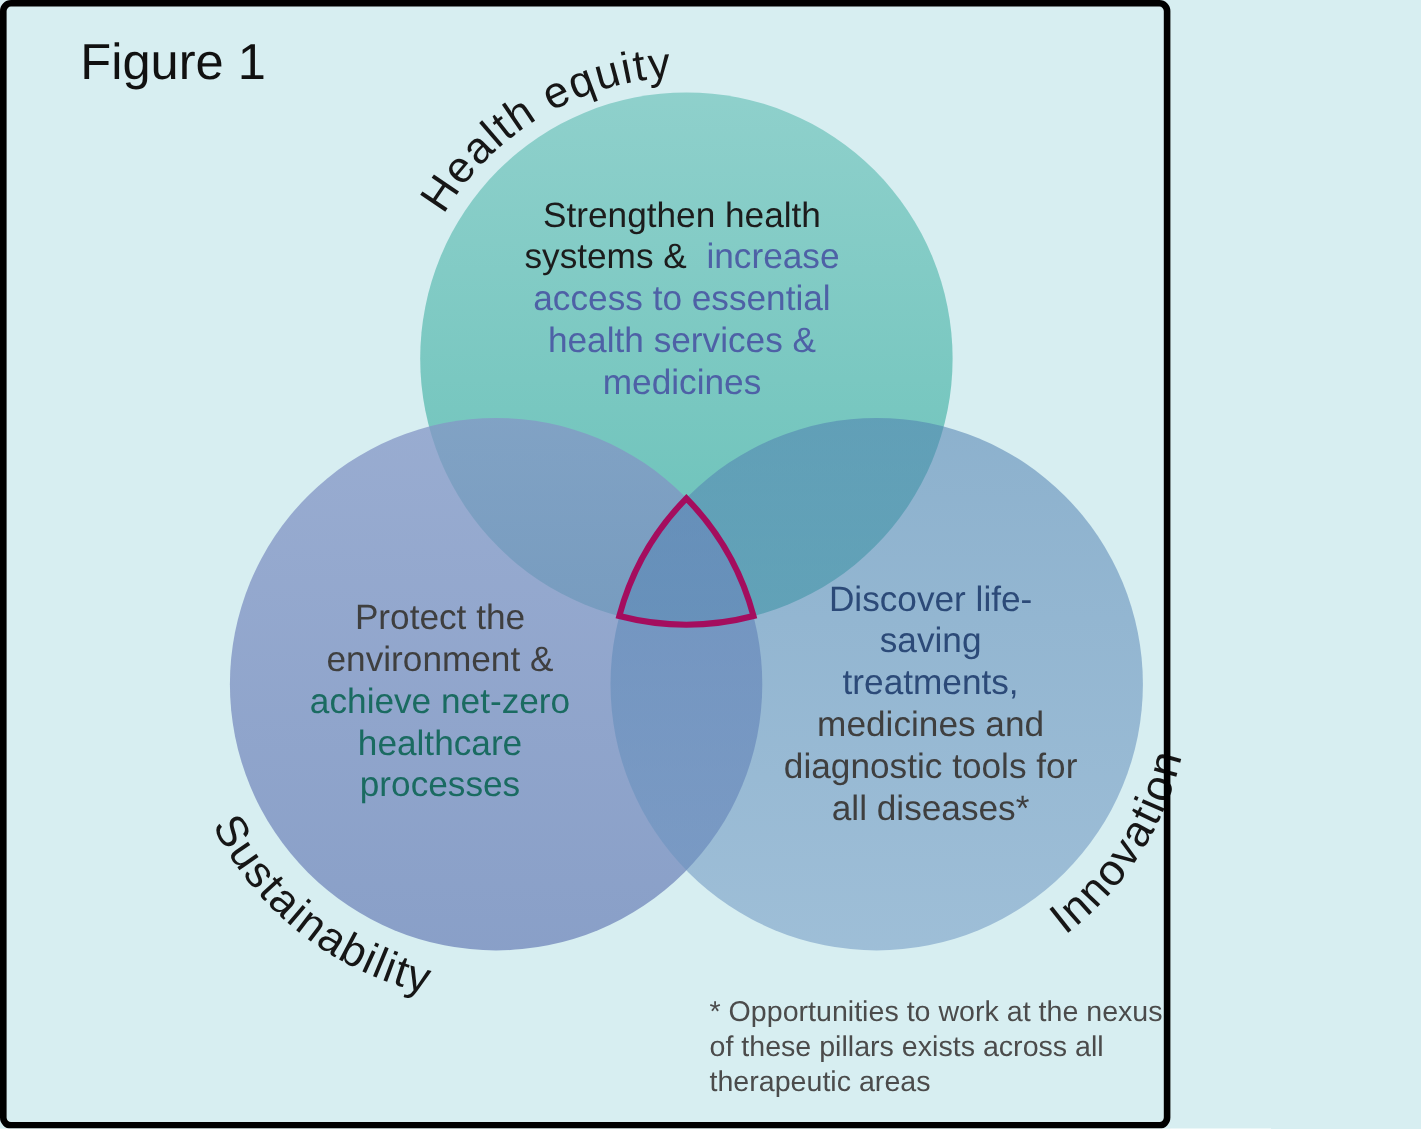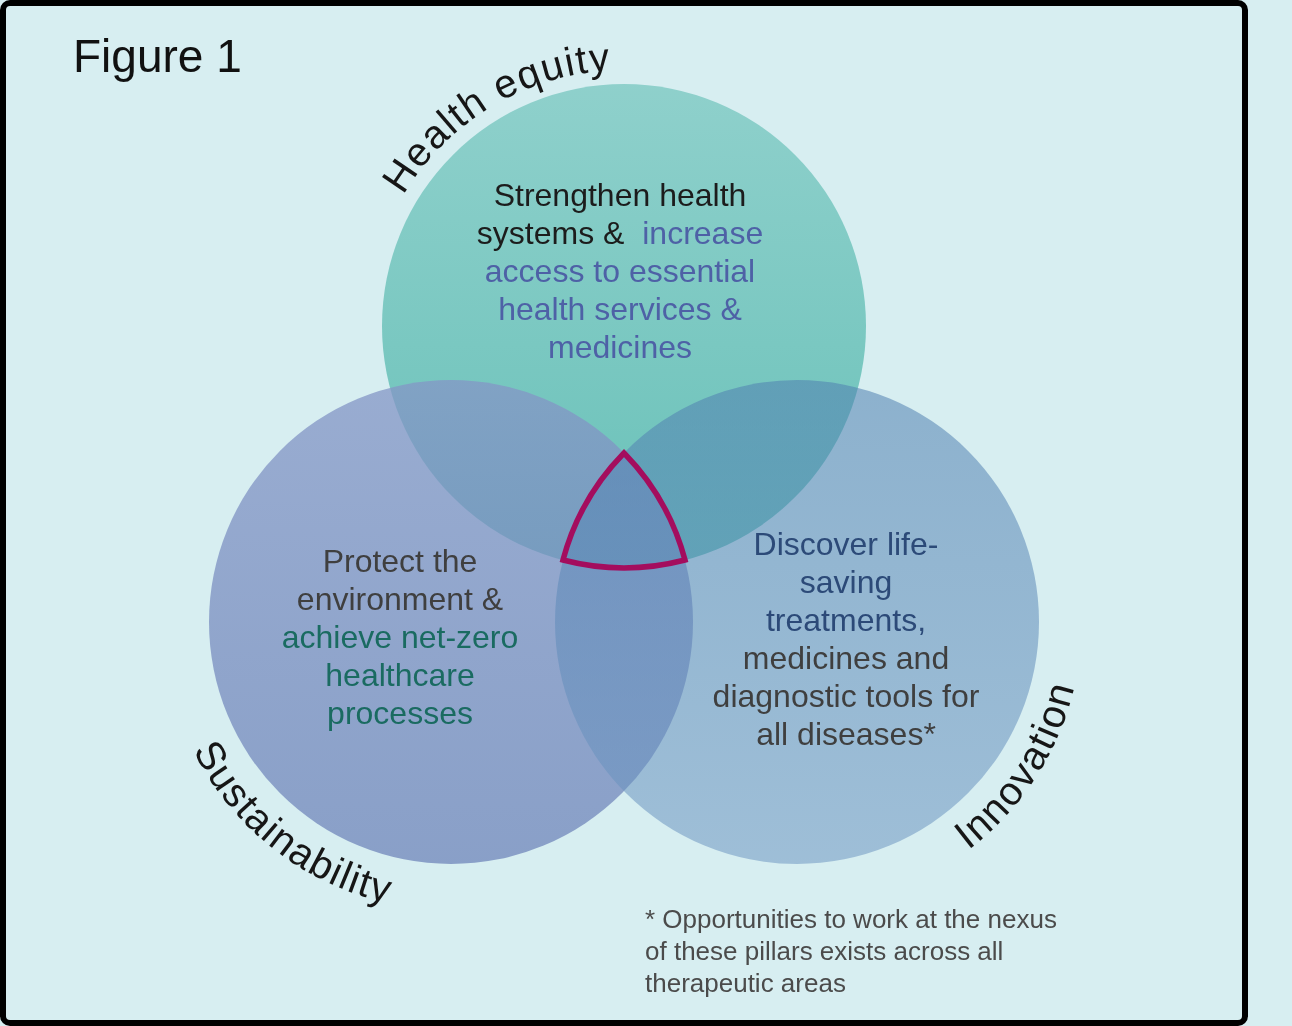--- a/index.html
+++ b/index.html
@@ -5,21 +5,21 @@
   html, body {
     margin: 0;
     padding: 0;
     width: 1292px;
     height: 1026px;
     overflow: hidden;
     font-family: "Liberation Sans", sans-serif;
   }
   .stage {
     position: relative;
-    width: 1248px;
+    width: 1064px;
     height: 1026px;
     background: #d7eef1;
   }
   .stage svg { display: block; }
   .frame {
     position: absolute;
     inset: 0;
     border: 6px solid #000;
     border-radius: 10px;
     box-sizing: border-box;

